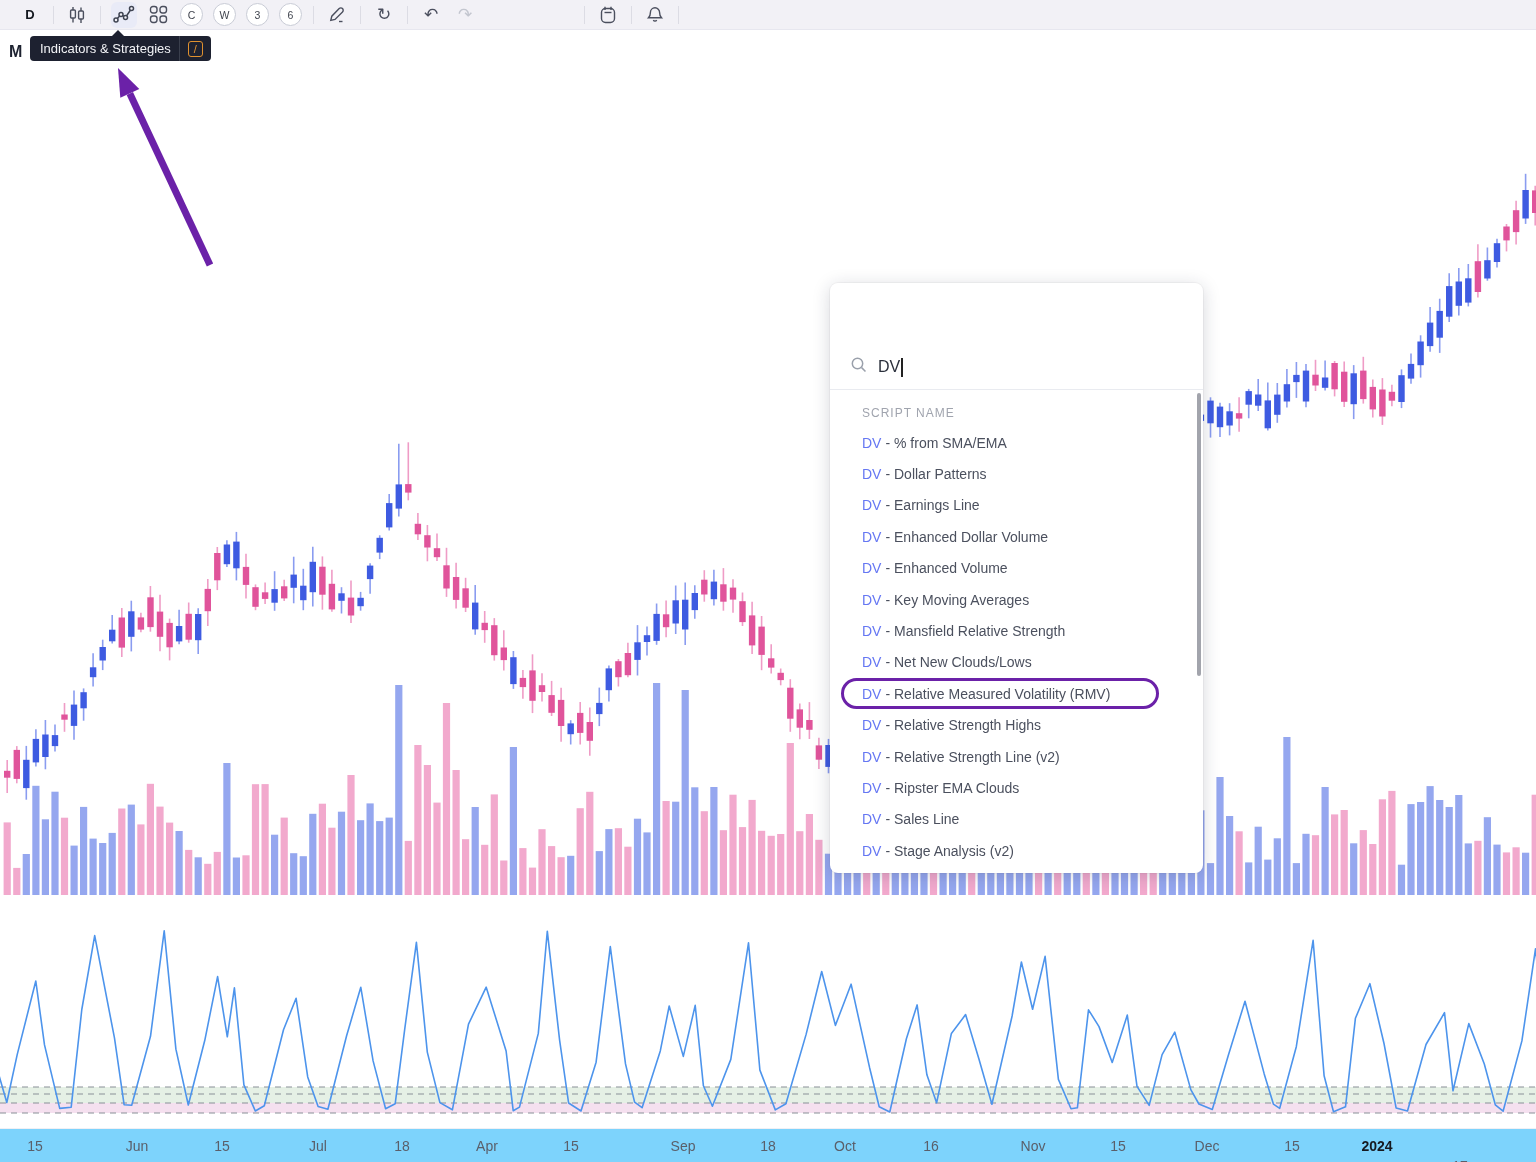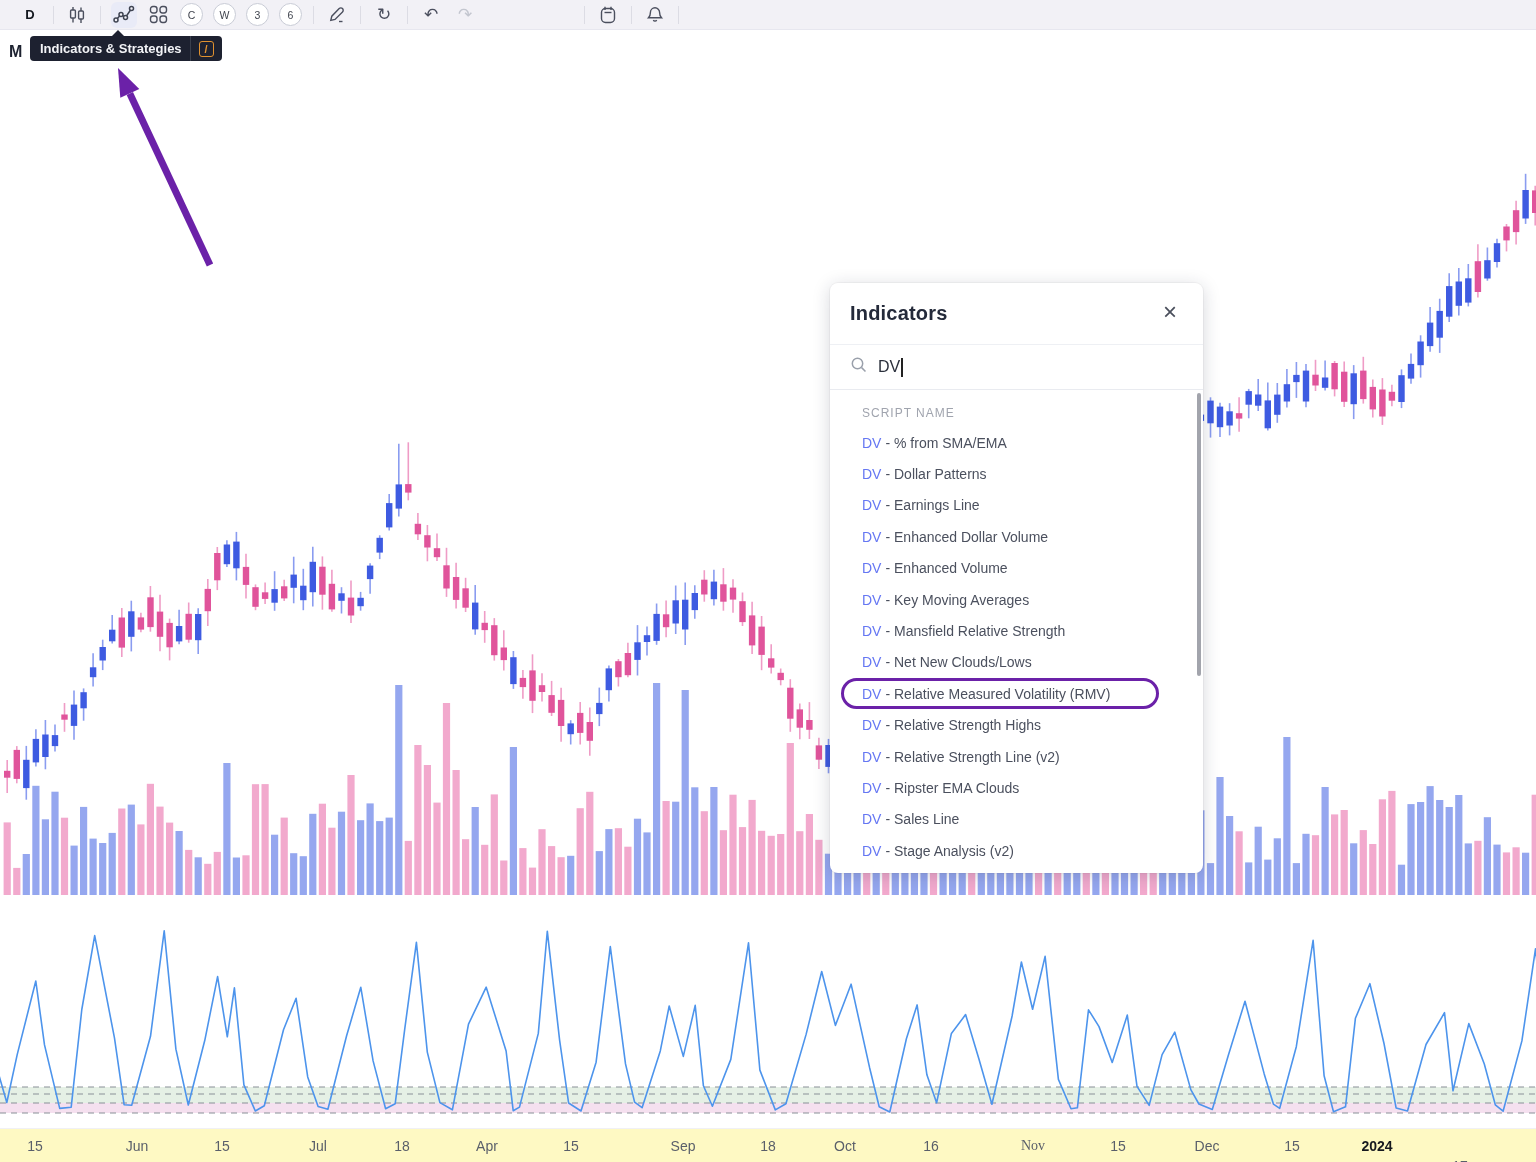--- a/index.html
+++ b/index.html
@@ -19,21 +19,21 @@
   .circle-btn { width:23px; height:23px; border:1px solid #c9ccd6; border-radius:50%;
                 display:flex; align-items:center; justify-content:center;
                 font-size:10.5px; color:#41454f; background:#fff; margin:0 5px; }
   .glyph { font-family:"DejaVu Sans", sans-serif; font-size:17px; line-height:1; }
   .glyph.dim { color:#c3c6cf; }
   .tb-gap { width:96px; }
 
   
   #tooltip { position:absolute; left:30px; top:36px; height:25px; z-index:7;
              background:#1d2130; border-radius:4px; display:inline-flex;
-             align-items:center; padding:0 8px 0 10px;font-weight:bold; }
+             align-items:center; padding:0 8px 0 10px; }
   #tooltip .tt-label { color:#f3f4f7; font-size:13px; white-space:nowrap; }
   #tooltip .tt-sep { width:1px; height:25px; background:#3a3f4d; margin:0 8px; }
   .kbd-badge { border:1.5px solid #e0912f; color:#e0912f; border-radius:3px;
                font-size:11px; width:15px; height:16px; display:flex;
                align-items:center; justify-content:center; }
   #tooltip-caret { position:absolute; left:111px; top:29.5px; z-index:7; width:0; height:0;
                    border-left:7px solid transparent; border-right:7px solid transparent;
                    border-bottom:7px solid #1d2130; }
   #partial-symbol { position:absolute; left:9px; top:43px; font-size:16px; font-weight:700;
                     color:#1d2230; z-index:2; }
@@ -67,21 +67,21 @@
   .dlg-item { position:relative; height:31.4px; display:flex; align-items:center;
               padding-left:32px; font-size:14px; color:#4b505e; white-space:nowrap; }
   .dlg-item .code { color:#6577f3; margin-right:4px; }
   .hl-ring { position:absolute; left:11px; top:0px; width:318px; height:31px;
              border:3.5px solid #6b21a8; border-radius:16px; pointer-events:none; }
   #dlg-scrollbar { position:absolute; right:2px; top:110px; width:4px; height:283px;
                    background:rgba(85,90,104,.55); border-radius:2px; }
 
   
   #axis { position:absolute; left:0; top:1128px; width:1536px; height:34px;
-          background:#fef9c3; border-top:1px solid #f0f0f5; z-index:2; }
+          background:#7dd3fc; border-top:1px solid #f0f0f5; z-index:2; }
   .axis-label { position:absolute; top:9px; transform:translateX(-50%);
                 font-size:14px; color:#5a5f6a; }
   .axis-label.bold { font-weight:700; color:#16191f; }
 </style>
 </head>
 <body>
 
 <div id="stage">
 
   <svg id="chart-svg" width="1536" height="1132">
@@ -654,24 +654,20 @@
   <div id="partial-symbol">M</div>
 
   <div id="tooltip-caret"></div>
   <div id="tooltip">
     <span class="tt-label">Indicators &amp; Strategies</span>
     <span class="tt-sep"></span>
     <span class="kbd-badge">/</span>
   </div>
 
   <div id="dialog">
-    <div id="dlg-header">
-      <span id="dlg-title">Indicators</span>
-      <span id="dlg-close">×</span>
-    </div>
     <div id="dlg-search">
       <span class="mag">
         <svg width="18" height="18" viewBox="0 0 18 18" fill="none" stroke="#9aa0ab" stroke-width="1.5">
           <circle cx="7.5" cy="7.5" r="5.2"></circle>
             <line x1="11.6" y1="11.6" x2="15.5" y2="15.5"></line>
         </svg>
       </span>
       <span id="search-text">DV</span>
       <span id="search-caret"></span>
     </div>
@@ -750,20 +746,20 @@
       <span class="axis-label" style="left: 137px;">Jun</span>
       <span class="axis-label" style="left: 222px;">15</span>
       <span class="axis-label" style="left: 318px;">Jul</span>
       <span class="axis-label" style="left: 402px;">18</span>
       <span class="axis-label" style="left: 487px;">Apr</span>
       <span class="axis-label" style="left: 571px;">15</span>
       <span class="axis-label" style="left: 683px;">Sep</span>
       <span class="axis-label" style="left: 768px;">18</span>
       <span class="axis-label" style="left: 845px;">Oct</span>
       <span class="axis-label" style="left: 931px;">16</span>
-      <span class="axis-label" style="left: 1033px; font-family: Liberation Serif, serif;">Nov</span>
+      <span class="axis-label" style="left: 1033px;">Nov</span>
       <span class="axis-label" style="left: 1118px;">15</span>
       <span class="axis-label" style="left: 1207px;">Dec</span>
       <span class="axis-label" style="left: 1292px;">15</span>
       <span class="axis-label bold" style="left: 1377px;">2024</span>
       <span class="axis-label" style="left: 1460px; margin-top: 20px;">17</span>
     </div>
 </div>
 
 </body></html>

